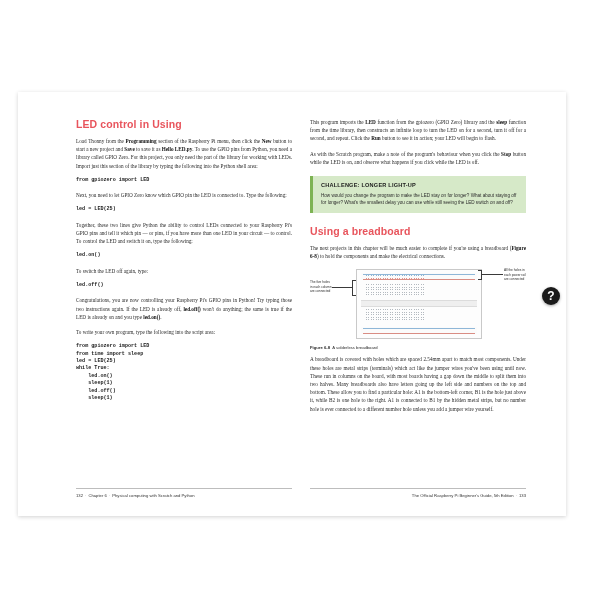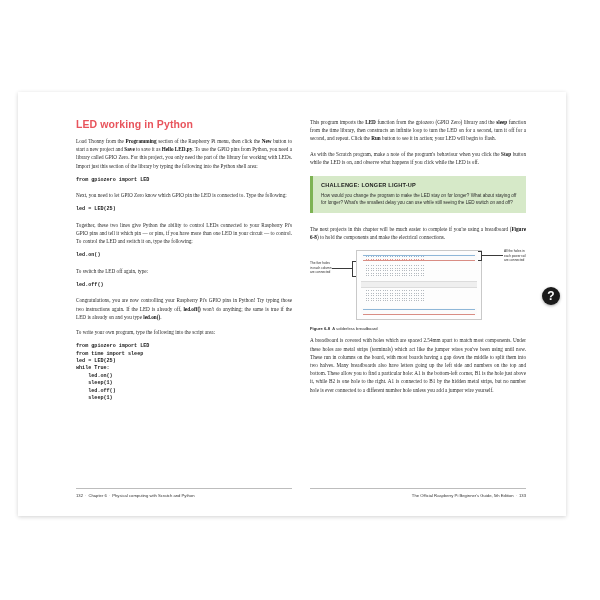--- a/index.html
+++ b/index.html
@@ -174,21 +174,21 @@
 <body>
 
 <div id="stage">
 
   <div id="gutter"></div>
 
   <div id="page">
 
     <div class="col" id="col-left">
 
-      <h2 class="section">LED working in Python</h2>
+      <h2 class="section">LED control in Using</h2>
 
       <p class="body">
         <span>Load Thonny from the </span><b>Programming</b><span> section of the Raspberry Pi menu, then click the </span><b>New</b><span> button to start a new project and </span><b>Save</b><span> to save it as </span><b>Hello LED.py</b><span>. To use the GPIO pins from Python, you need a library called GPIO Zero. For this project, you only need the part of the library for working with LEDs. Import just this section of the library by typing the following into the Python shell area:</span>
       </p>
 
       <pre class="code">from gpiozero import LED</pre>
 
       <p class="body">Next, you need to let GPIO Zero know which GPIO pin the LED is connected to. Type the following:</p>
 
       <pre class="code">led = LED(25)</pre>
@@ -226,20 +226,21 @@
 
       <p class="body">
         <span>As with the Scratch program, make a note of the program's behaviour when you click the </span><b>Stop</b><span> button while the LED is on, and observe what happens if you click while the LED is off.</span>
       </p>
 
       <div class="challenge">
         <h4>CHALLENGE: LONGER LIGHT-UP</h4>
         <p>How would you change the program to make the LED stay on for longer? What about staying off for longer? What's the smallest delay you can use while still seeing the LED switch on and off?</p>
       </div>
 
+      <h2 class="section">Using a breadboard</h2>
 
       <p class="body">
         <span>The next projects in this chapter will be much easier to complete if you're using a breadboard (</span><b>Figure 6-8</b><span>) to hold the components and make the electrical connections.</span>
       </p>
 
       <div class="figure">
         <div class="fig-frame">
 
           <div class="bb-outer">
 

